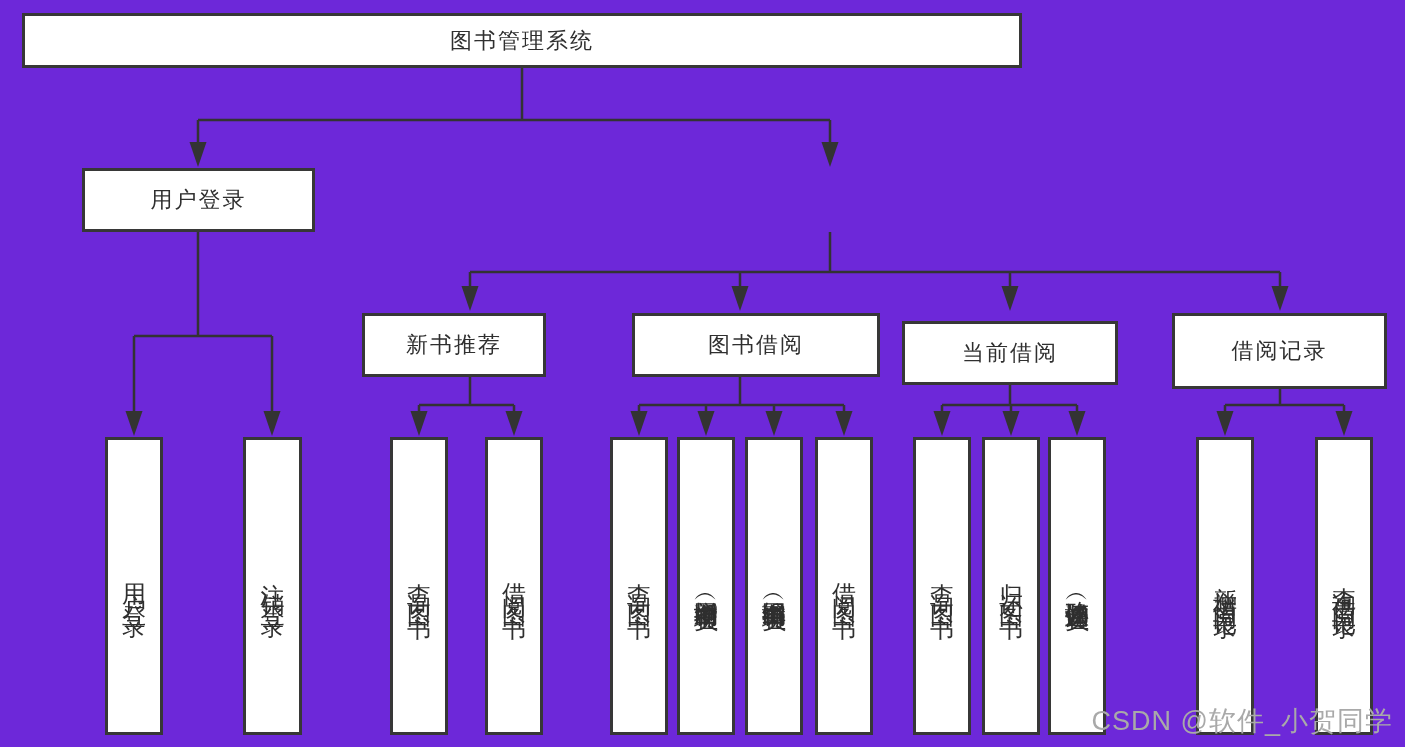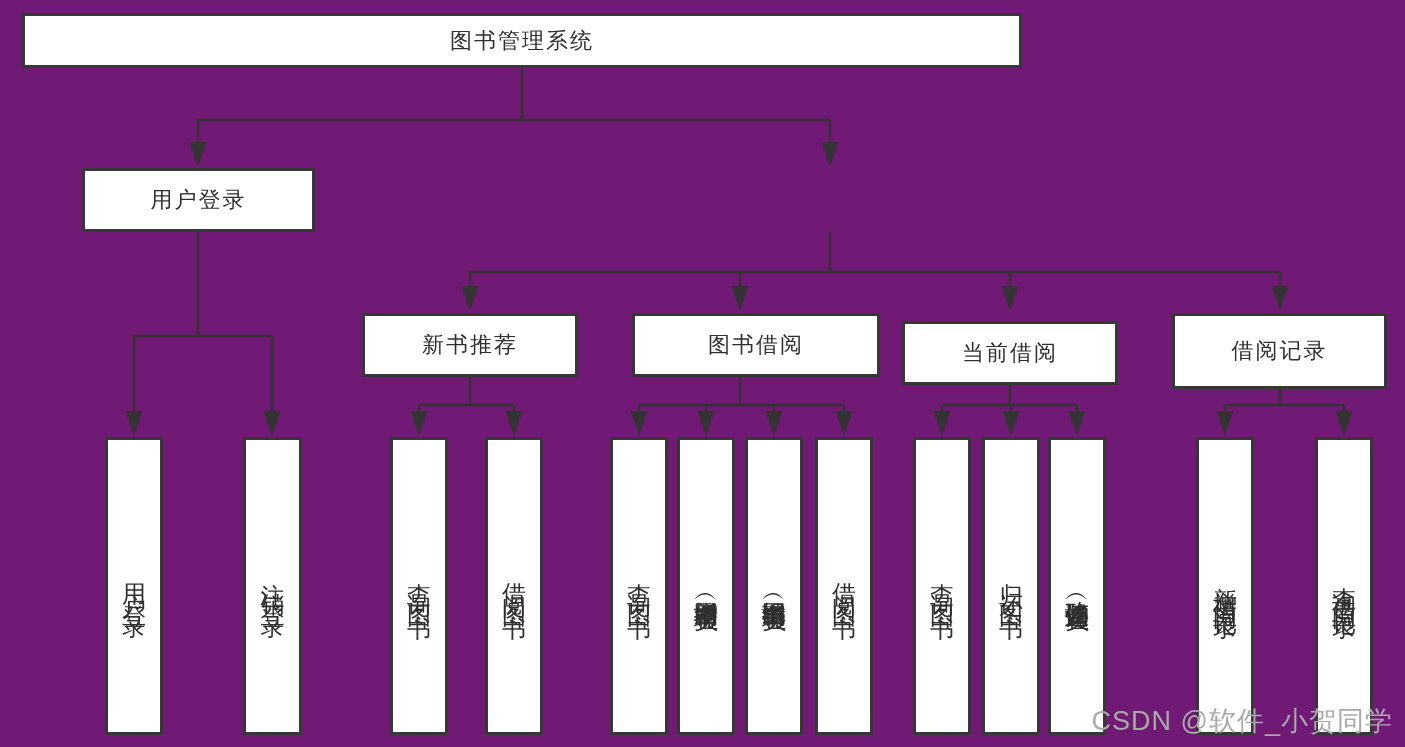--- a/index.html
+++ b/index.html
@@ -1,17 +1,17 @@
 <!DOCTYPE html>
 <html><head>
 <meta charset="utf-8">
 <style>
   html,body { margin:0; padding:0; background:#ffffff; }
   .stage {
-    position:relative; width:1405px; height:747px; background:#701a75;
+    position:relative; width:1405px; height:747px; background:#6d28d9;
     font-family:"Liberation Sans", sans-serif; overflow:hidden;
   }
   .connectors { position:absolute; left:0; top:0; width:1405px; height:747px; }
   .box {
     position:absolute; background:#ffffff; border:3px solid #373737;
     box-sizing:border-box; display:flex; align-items:center; justify-content:center;
     color:#2f2f2f;
   }
   .hlabel { font-size:22px; letter-spacing:2px; white-space:nowrap; }
   .vtext {
@@ -64,21 +64,21 @@
   </svg>
 
   <div class="box" style="left:22px;top:13px;width:1000px;height:55px">
     <span class="hlabel">图书管理系统</span>
   </div>
 
   <div class="box" style="left:82px;top:168px;width:233px;height:64px">
     <span class="hlabel">用户登录</span>
   </div>
 
-  <div class="box" style="left:362px;top:313px;width:216px;height:64px">
+  <div class="box" style="left:362px;top:313px;width:184px;height:64px">
     <span class="hlabel">新书推荐</span>
   </div>
   <div class="box" style="left:632px;top:313px;width:248px;height:64px">
     <span class="hlabel">图书借阅</span>
   </div>
   <div class="box" style="left:902px;top:321px;width:216px;height:64px">
     <span class="hlabel">当前借阅</span>
   </div>
   <div class="box" style="left:1172px;top:313px;width:215px;height:76px">
     <span class="hlabel">借阅记录</span>

